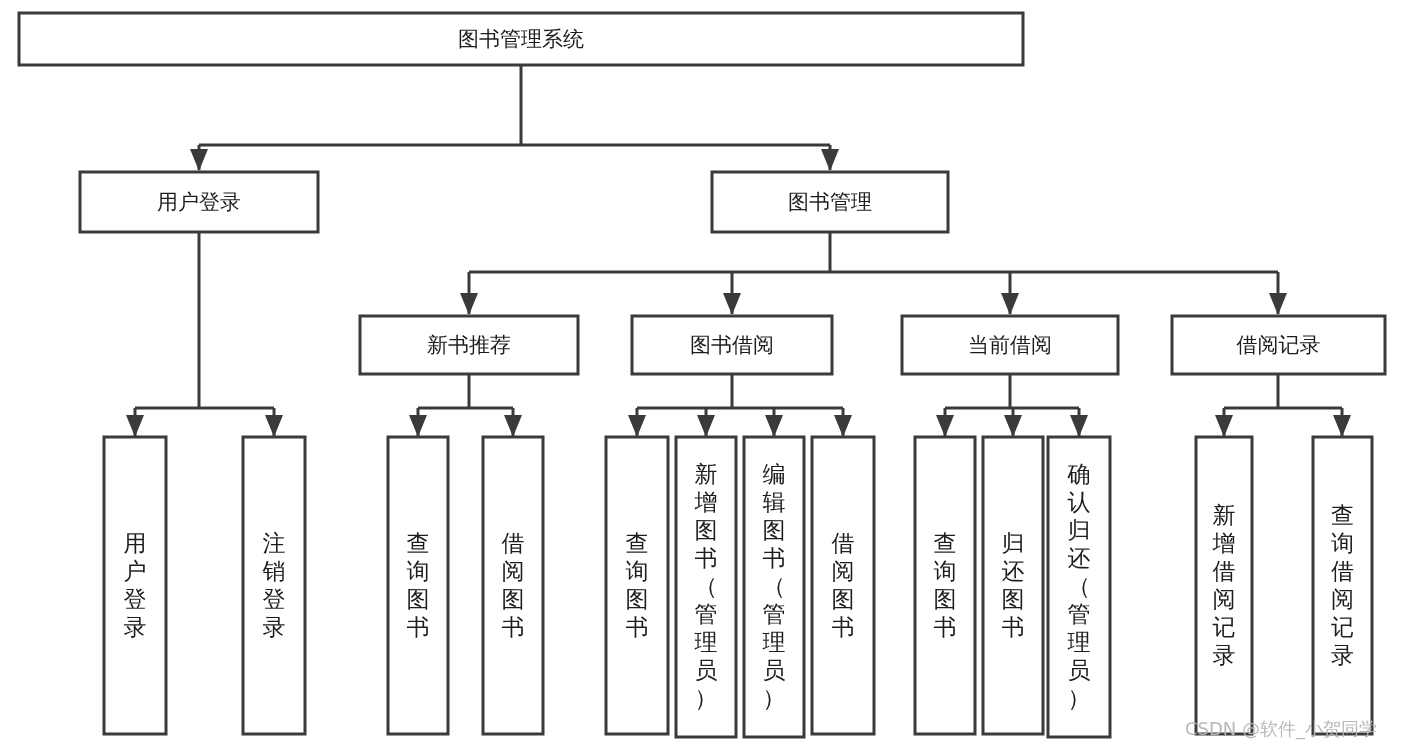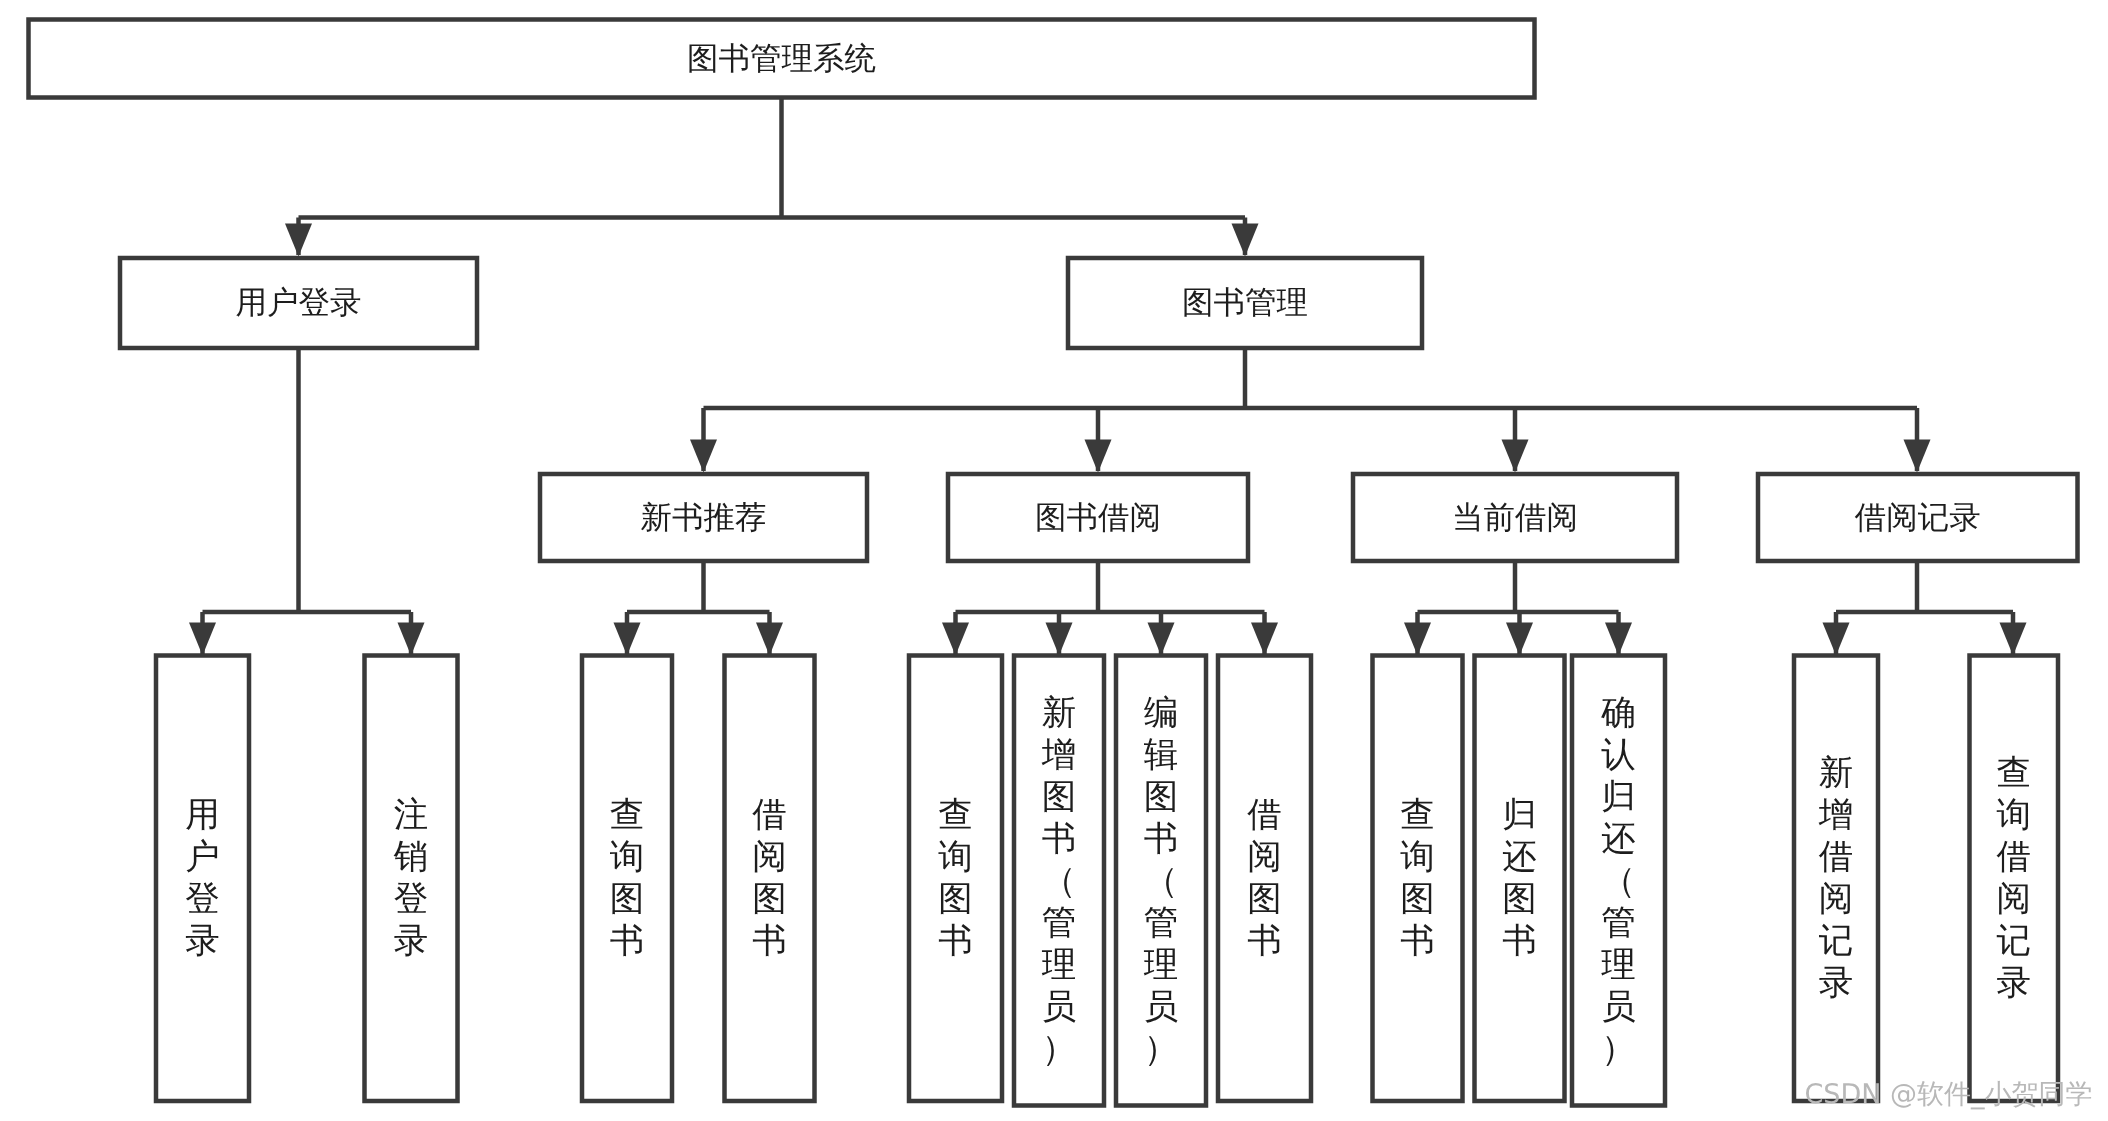--- a/index.html
+++ b/index.html
@@ -38,21 +38,21 @@
     stroke: #3a3a3a;
     stroke-width: 3;
     fill: none;
   }
   .arrow-head {
     fill: #3a3a3a;
     stroke: none;
   }
   .watermark {
     position: absolute;
-    right: 10px;
+    right: 28px;
     bottom: 6px;
     font-family: "DejaVu Sans", "Liberation Sans", sans-serif;
     font-size: 18px;
     color: #b8b8b8;
     white-space: nowrap;
     pointer-events: none;
   }
 </style>
 </head>
 <body>

